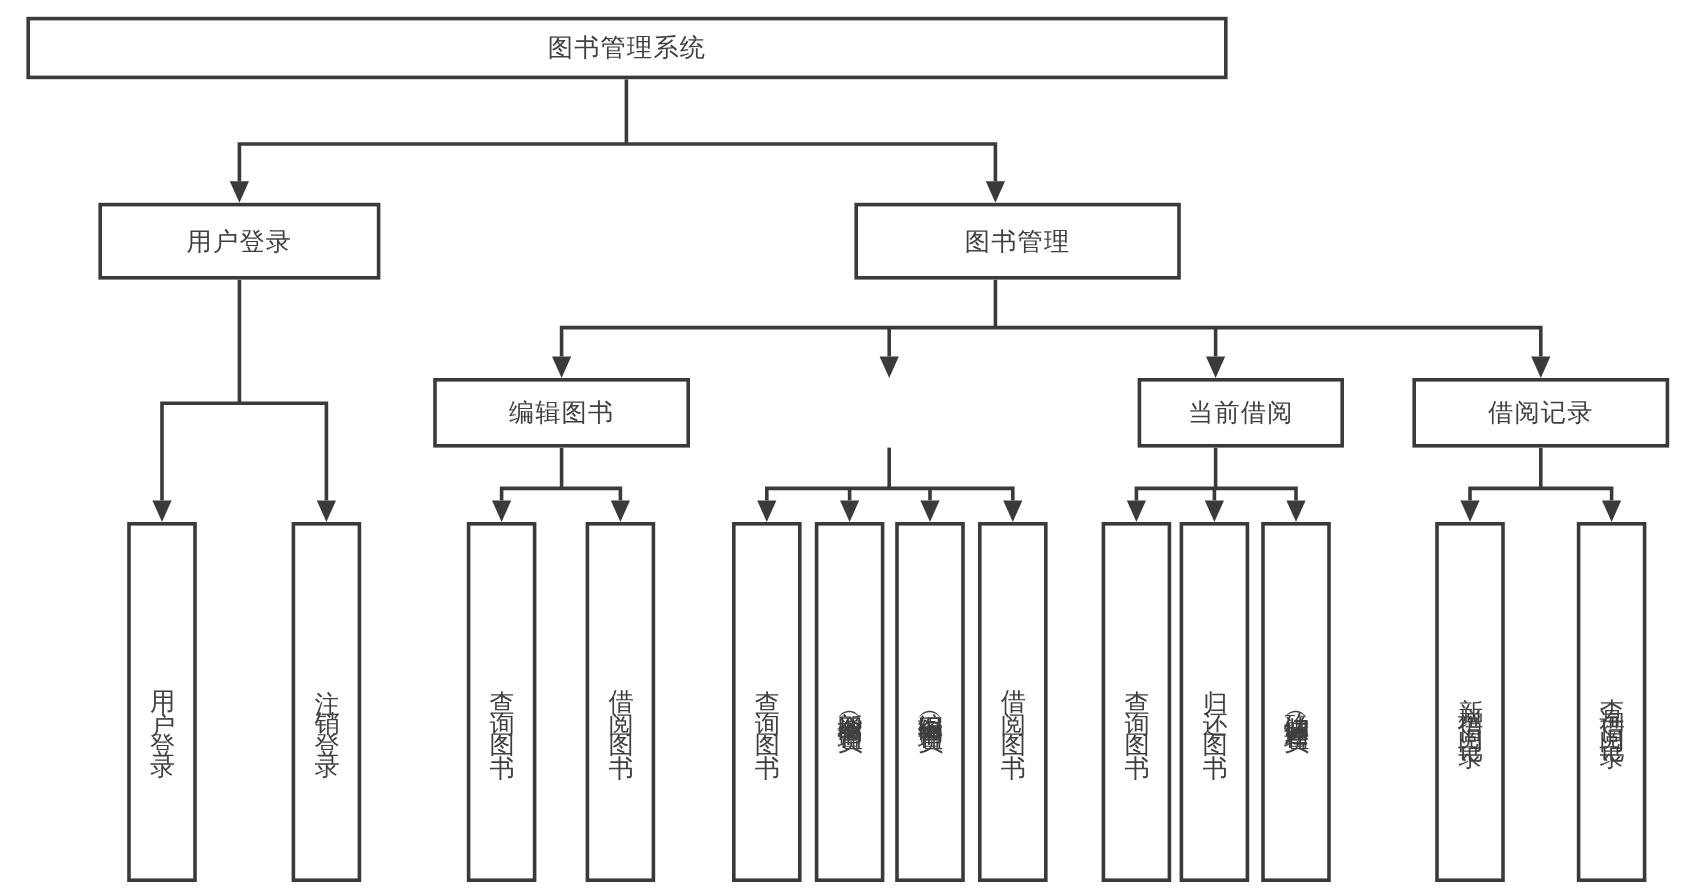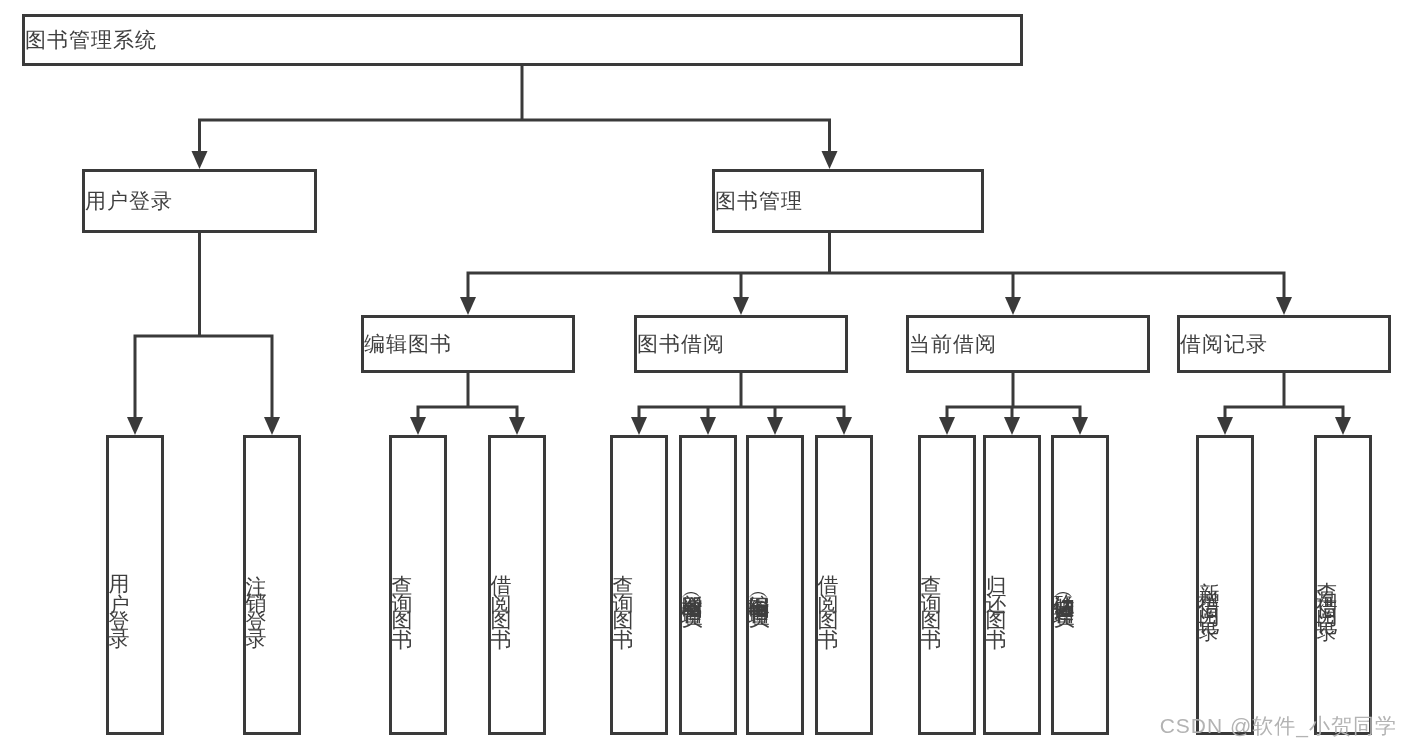--- a/index.html
+++ b/index.html
@@ -3,21 +3,21 @@
 <meta charset="utf-8">
 <style>
   html,body{margin:0;padding:0;background:#fff;}
   .canvas{
     position:relative;width:1405px;height:747px;background:#fff;overflow:hidden;
     font-family:"Liberation Sans","DejaVu Sans",sans-serif;color:#3f3f3f;
   }
   .connectors{position:absolute;left:0;top:0;width:1405px;height:747px;}
   .node{
     position:absolute;box-sizing:border-box;border:3px solid #3a3a3a;background:#fff;
-    display:flex;align-items:center;justify-content:flex-start;
+    display:flex;align-items:center;justify-content:center;
     font-size:21px;letter-spacing:1px;color:#3f3f3f;
   }
   .leaf{width:58px;height:300px;top:435px;}
   .v{
     writing-mode:vertical-lr;text-orientation:mixed;
     font-size:21px;line-height:1;white-space:nowrap;
   }
   .sp-lg .v{letter-spacing:18px;margin-bottom:-18px;}
   .sp-md .v{letter-spacing:8px;margin-bottom:-8px;}
   .sp-sm .v{letter-spacing:2px;margin-bottom:-2px;}
@@ -90,24 +90,21 @@
   <div class="node" style="left:82px;top:169px;width:235px;height:64px">
     <span>用户登录</span>
   </div>
   <div class="node" style="left:712px;top:169px;width:272px;height:64px">
     <span>图书管理</span>
   </div>
 
   <div class="node" style="left:361px;top:315px;width:214px;height:58px">
     <span>编辑图书</span>
   </div>
-  <div class="node" style="left:634px;top:315px;width:214px;height:58px">
-    <span>图书借阅</span>
-  </div>
-  <div class="node" style="left:906px;top:315px;width:244px;height:58px">
+  <div class="node" style="left:948px;top:315px;width:172px;height:58px">
     <span>当前借阅</span>
   </div>
   <div class="node" style="left:1177px;top:315px;width:214px;height:58px">
     <span>借阅记录</span>
   </div>
 
   <div class="node leaf sp-lg" style="left:106px">
     <span class="v">用户登录</span>
   </div>
   <div class="node leaf sp-lg" style="left:243px">
@@ -144,14 +141,13 @@
     <span class="v">确认归还（管理员）</span>
   </div>
 
   <div class="node leaf sp-md" style="left:1196px">
     <span class="v">新增借阅记录</span>
   </div>
   <div class="node leaf sp-md" style="left:1314px">
     <span class="v">查询借阅记录</span>
   </div>
 
-  <div class="watermark">CSDN @软件_小贺同学</div>
 </div>
 
 </body></html>

